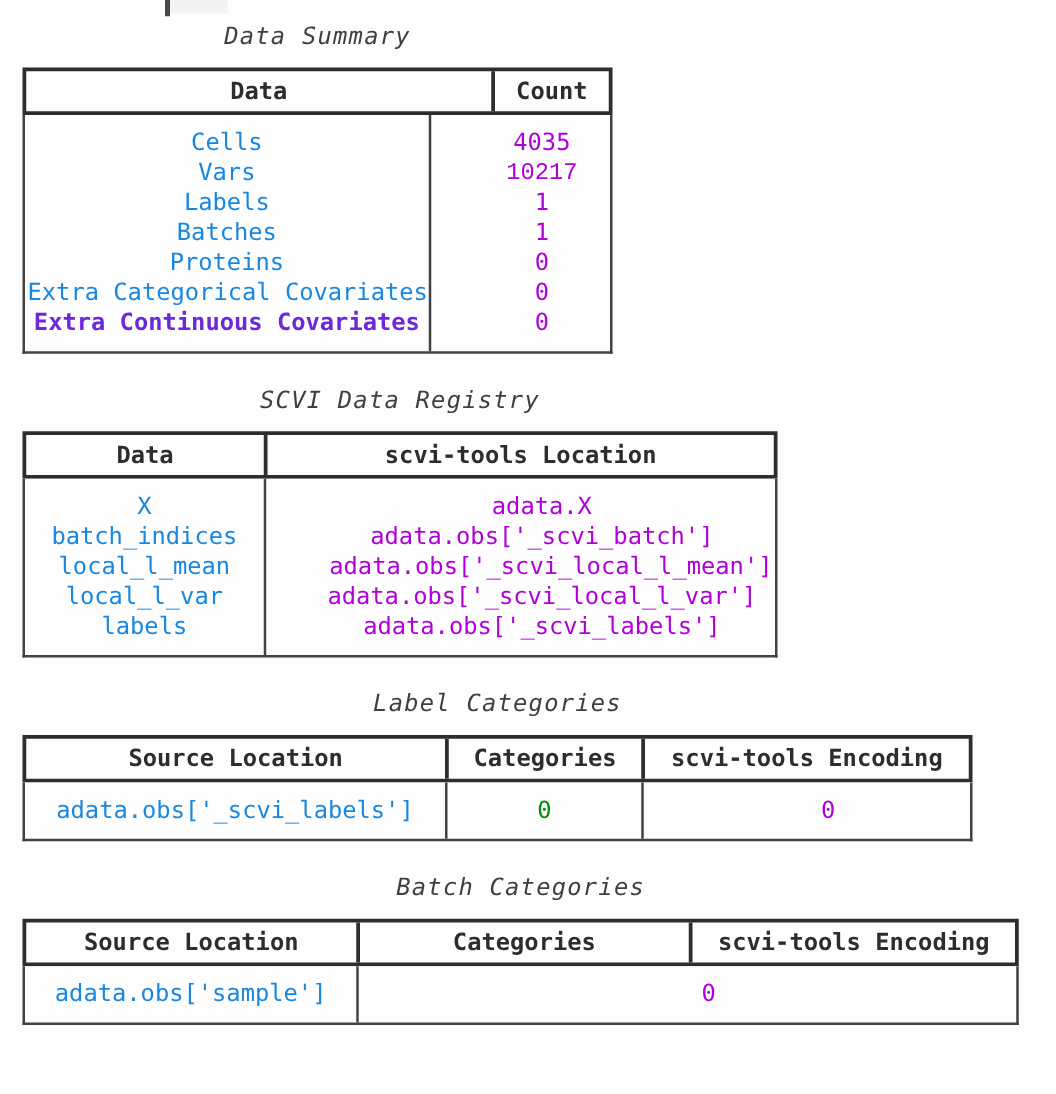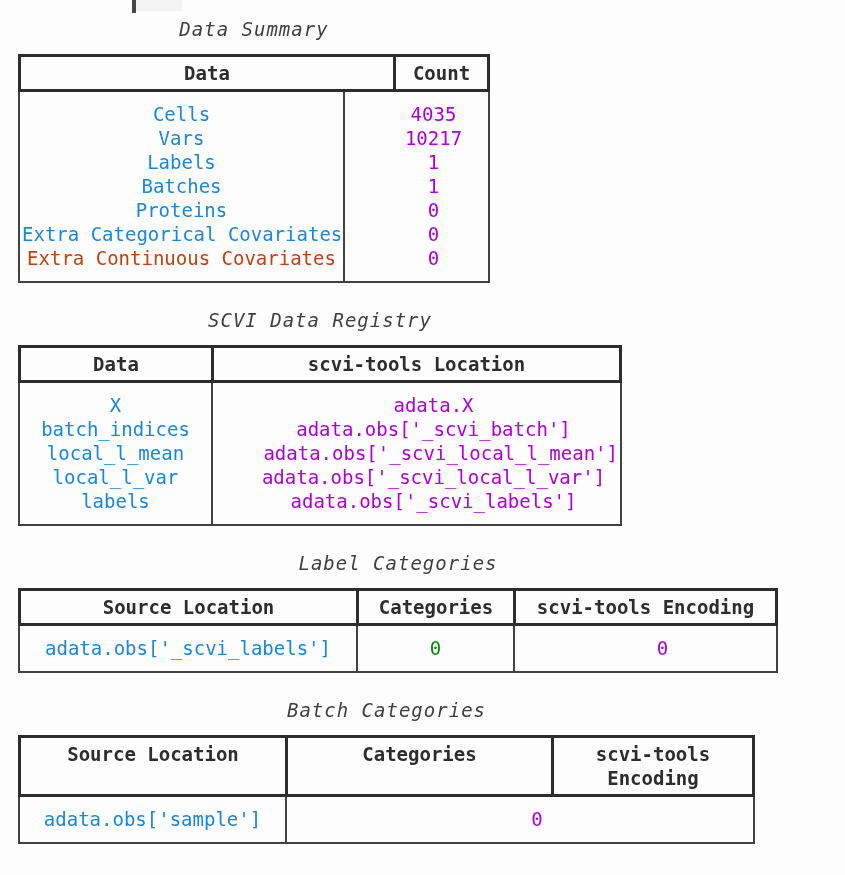--- a/index.html
+++ b/index.html
@@ -84,25 +84,25 @@
         <div class="hcell">Count</div>
       </div>
     <div class="tbody">
         <div class="bcol" style="width: 325px;">
           <div class="bline" style="color: rgb(23, 135, 224);">Cells</div>
           <div class="bline" style="color: rgb(23, 135, 224);">Vars</div>
           <div class="bline" style="color: rgb(23, 135, 224);">Labels</div>
           <div class="bline" style="color: rgb(23, 135, 224);">Batches</div>
           <div class="bline" style="color: rgb(23, 135, 224);">Proteins</div>
           <div class="bline" style="color: rgb(23, 135, 224);">Extra Categorical Covariates</div>
-          <div class="bline" style="color: #c2410c;">Extra Continuous Covariates</div>
+          <div class="bline" style="color: #6d28d9; font-weight: bold;">Extra Continuous Covariates</div>
         </div>
         <div class="bcol">
           <div class="bline" style="color: rgb(175, 0, 215);">4035</div>
-          <div class="bline" style="color: rgb(175, 0, 215);">10217</div>
+          <div class="bline" style="color: rgb(175, 0, 215); font-family: Liberation Mono, monospace;">10217</div>
           <div class="bline" style="color: rgb(175, 0, 215);">1</div>
           <div class="bline" style="color: rgb(175, 0, 215);">1</div>
           <div class="bline" style="color: rgb(175, 0, 215);">0</div>
           <div class="bline" style="color: rgb(175, 0, 215);">0</div>
           <div class="bline" style="color: rgb(175, 0, 215);">0</div>
         </div>
       </div>
   </section>
 
   <section class="tbl-section" style="width: 604px;">
@@ -142,21 +142,21 @@
         </div>
         <div class="bcol" style="width: 157px;">
           <div class="bline" style="color: rgb(0, 143, 0);">0</div>
         </div>
         <div class="bcol">
           <div class="bline" style="color: rgb(175, 0, 215);">0</div>
         </div>
       </div>
   </section>
 
-  <section class="tbl-section" style="width: 737px;">
+  <section class="tbl-section" style="width: 797px;">
     <div class="tbl-title">Batch Categories</div>
     <div class="thead" style="grid-template-columns: 267px 266px 1fr;">
         <div class="hcell">Source Location</div>
         <div class="hcell">Categories</div>
         <div class="hcell">scvi-tools Encoding</div>
       </div>
     <div class="tbody">
         <div class="bcol" style="width: 267px;">
           <div class="bline" style="color: rgb(23, 135, 224);">adata.obs['sample']</div>
         </div>

